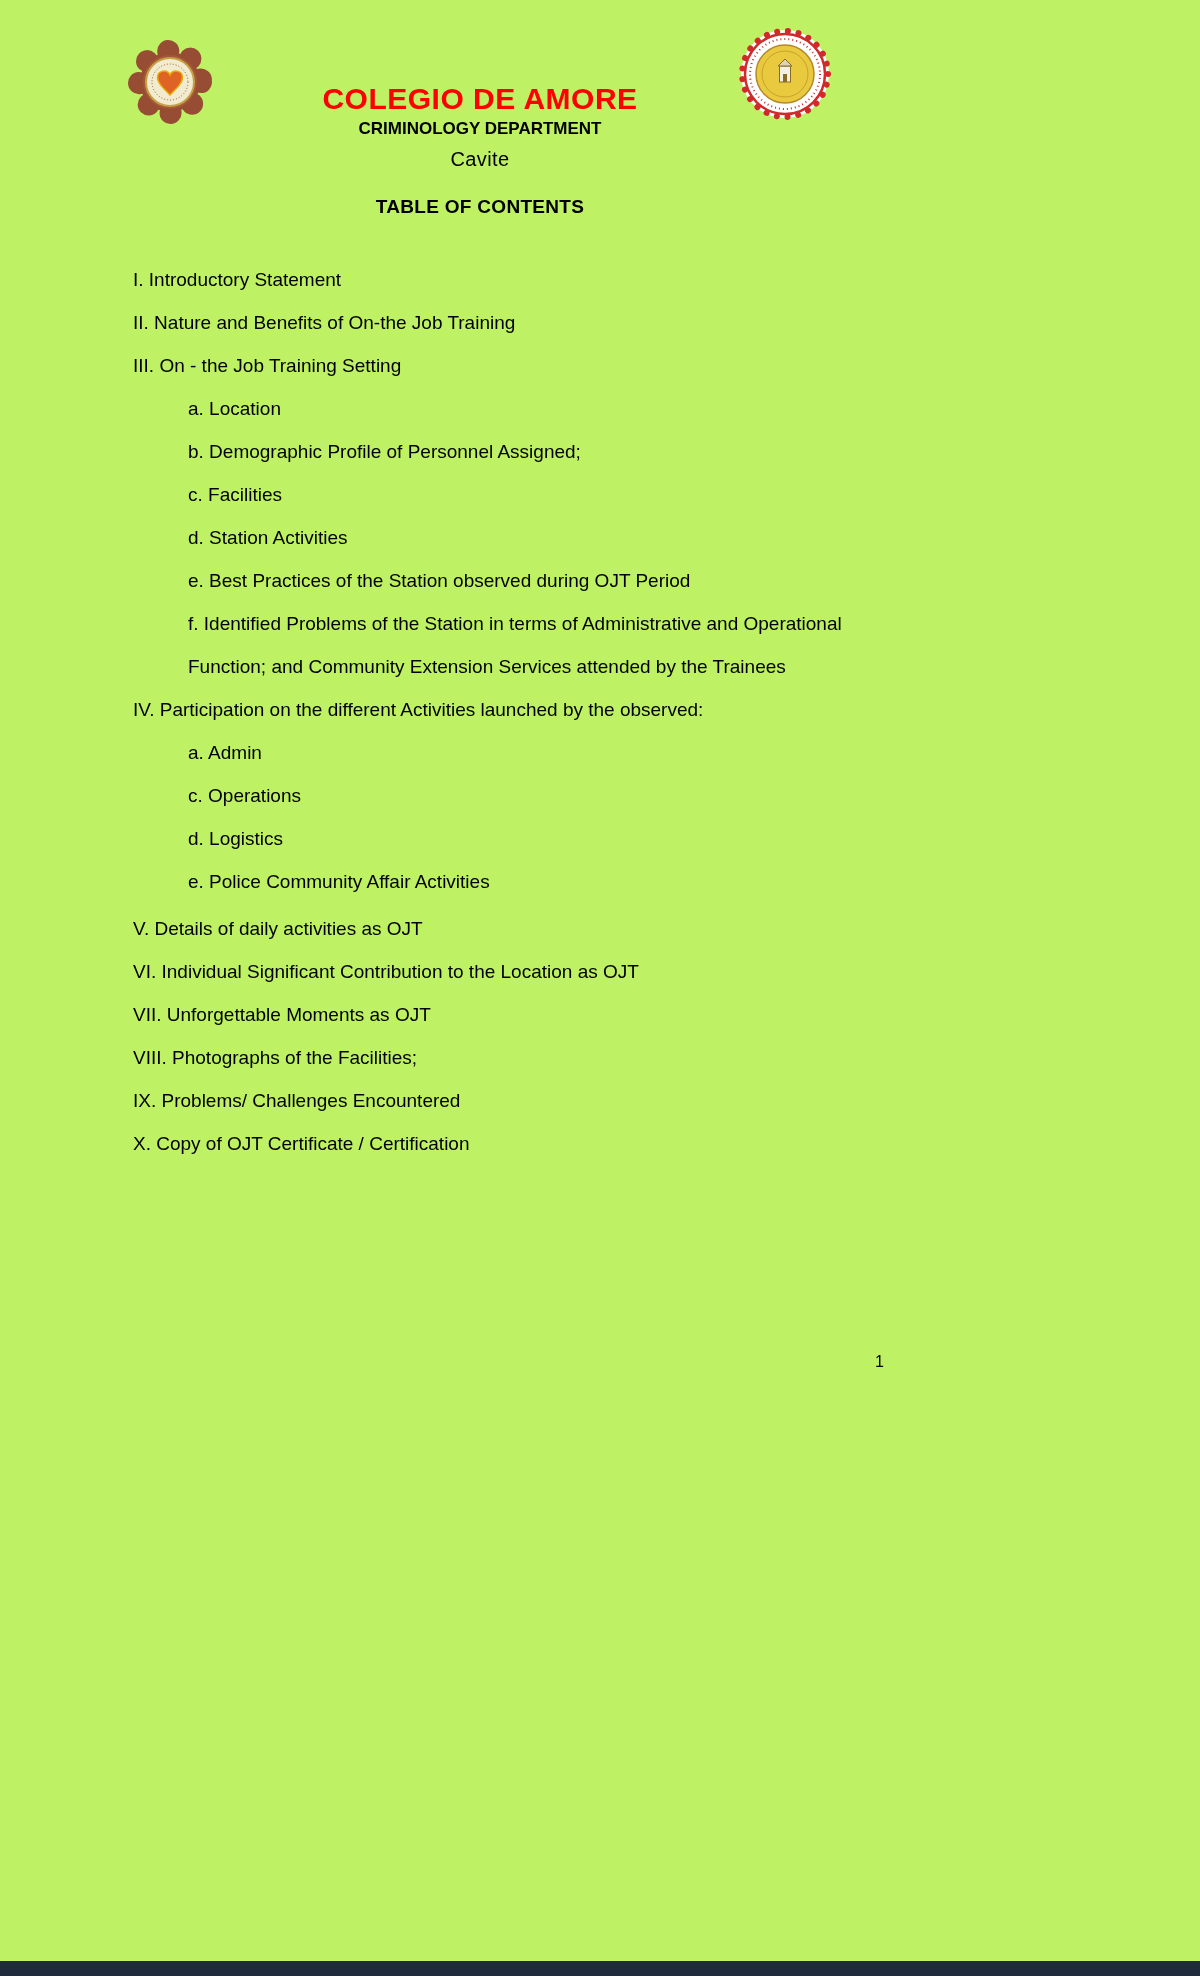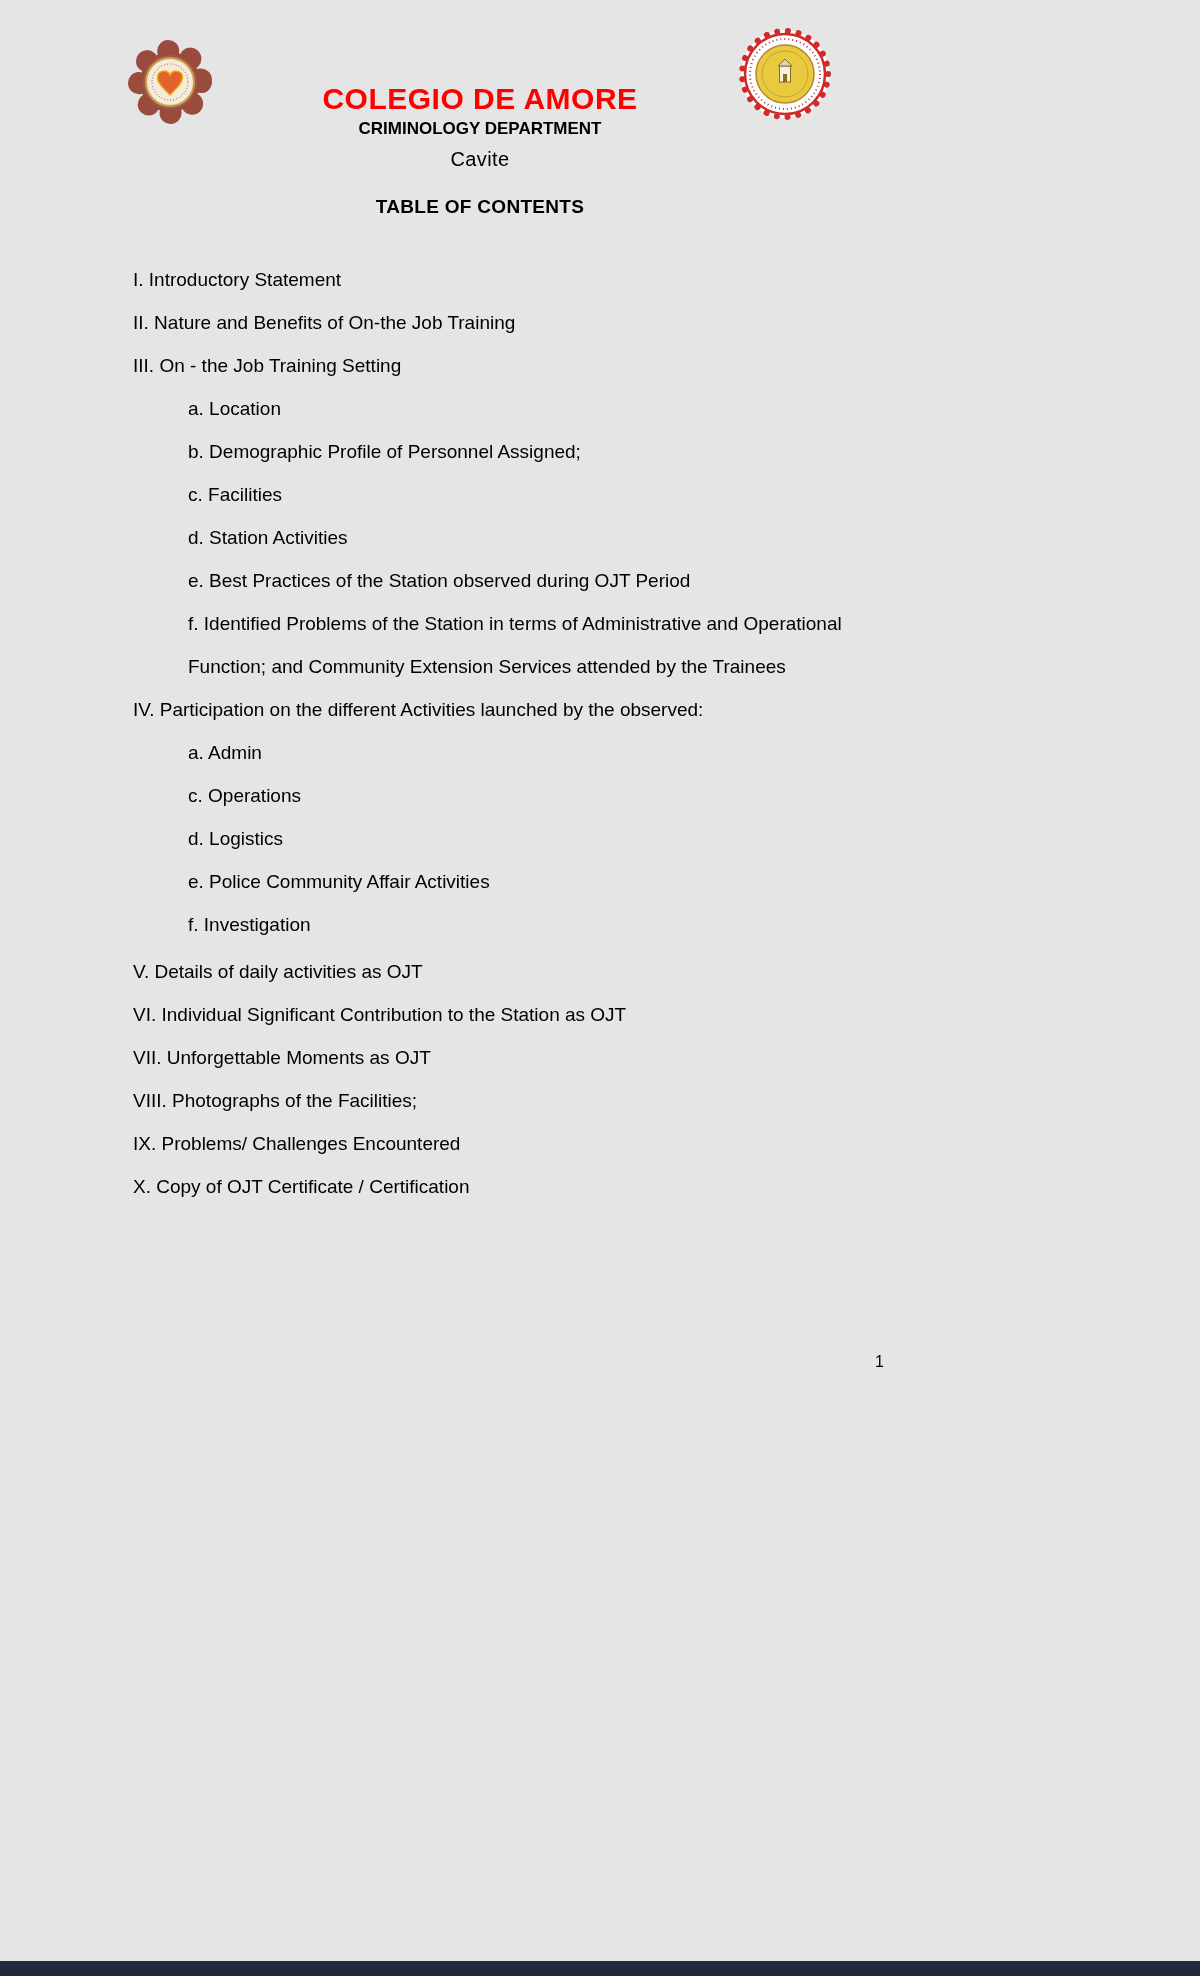--- a/index.html
+++ b/index.html
@@ -5,21 +5,21 @@
   html, body {
     margin: 0;
     padding: 0;
     background: #ffffff;
     font-family: "Liberation Sans", sans-serif;
   }
   .page {
     position: relative;
     width: 1200px;
     height: 1976px;
-    background: #e5e5e5;
+    background: #bef264;
     overflow: hidden;
   }
 
   
   .seal {
     position: absolute;
   }
   .seal-left  { left: 124px; top: 38px; opacity: 0.92; }
   .seal-right { left: 737px; top: 26px; }
 
@@ -145,23 +145,22 @@
     <div class="toc-item lvl1">c. Facilities</div>
     <div class="toc-item lvl1">d. Station Activities</div>
     <div class="toc-item lvl1">e. Best Practices of the Station observed during OJT Period</div>
     <div class="toc-item lvl1">f. Identified Problems of the Station in terms of Administrative and Operational</div>
     <div class="toc-item lvl1">Function; and Community Extension Services attended by the Trainees</div>
     <div class="toc-item">IV. Participation on the different Activities launched by the observed:</div>
     <div class="toc-item lvl1">a. Admin</div>
     <div class="toc-item lvl1">c. Operations</div>
     <div class="toc-item lvl1">d. Logistics</div>
     <div class="toc-item lvl1">e. Police Community Affair Activities</div>
-    <div class="toc-item lvl1">f. Investigation</div>
     <div class="toc-item gap">V. Details of daily activities as OJT</div>
-    <div class="toc-item">VI. Individual Significant Contribution to the Station as OJT</div>
+    <div class="toc-item">VI. Individual Significant Contribution to the Location as OJT</div>
     <div class="toc-item">VII. Unforgettable Moments as OJT</div>
     <div class="toc-item">VIII. Photographs of the Facilities;</div>
     <div class="toc-item">IX. Problems/ Challenges Encountered</div>
     <div class="toc-item">X. Copy of OJT Certificate / Certification</div>
   </div>
 
   <div class="page-number">1</div>
 
   <div class="viewer-bottom-bar"></div>
 

